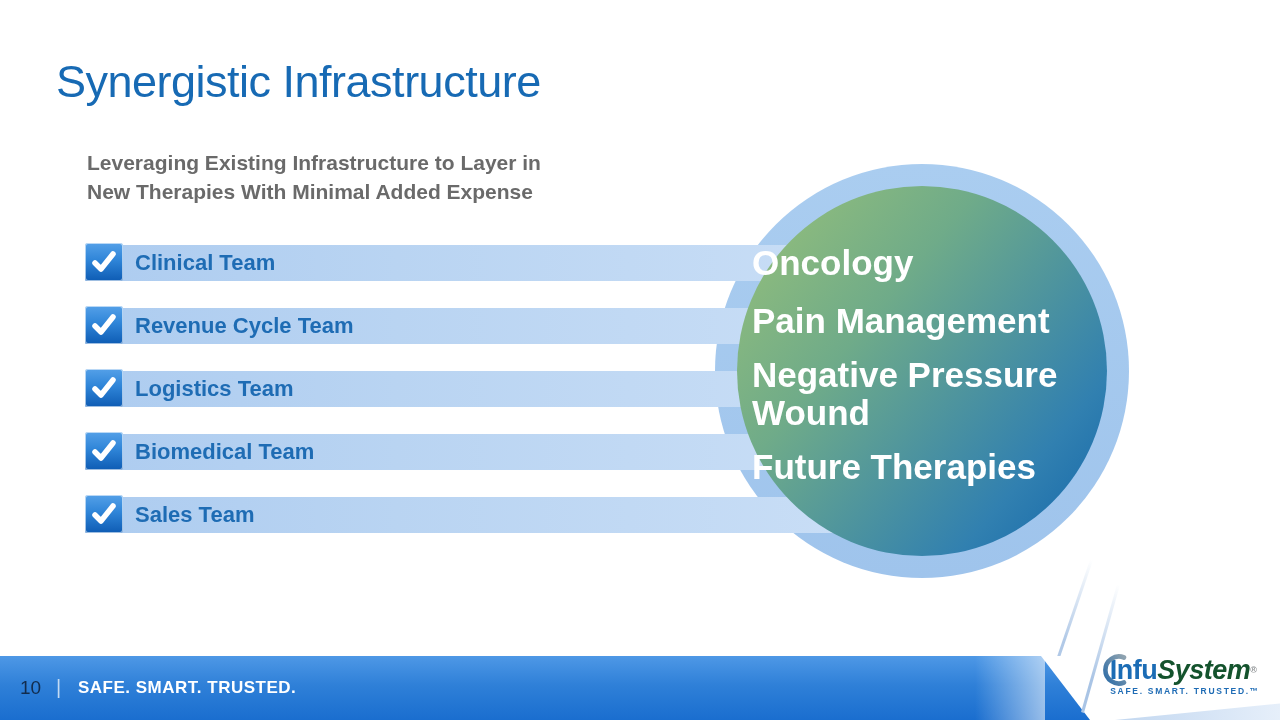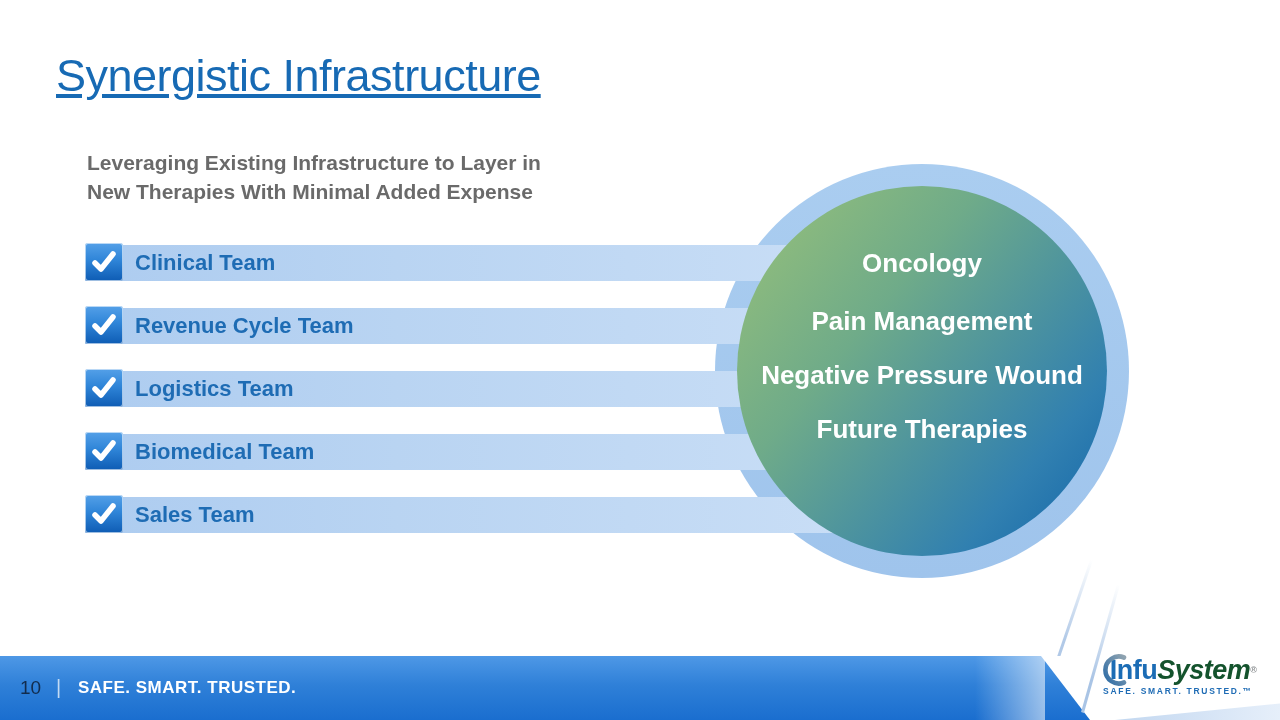--- a/index.html
+++ b/index.html
@@ -3,22 +3,22 @@
 <meta charset="utf-8">
 <style>
   html, body { margin:0; padding:0; }
   body {
     width:1280px; height:720px; position:relative; overflow:hidden;
     background:#ffffff; font-family:"Liberation Sans", sans-serif;
   }
 
   
   .slide-title {
-    position:absolute; left:56px; top:20px;
-    font-size:45px; font-weight:500; color:#176ab4; letter-spacing:-0.5px;text-decoration:underline;
+    position:absolute; left:56px; top:26px;
+    font-size:45px; font-weight:500; color:#176ab4; letter-spacing:-0.5px;
   }
 
   
   .subtitle {
     position:absolute; left:87px; top:148px;
     font-size:21px; font-weight:bold; color:#6a6a6a; line-height:29px;
   }
 
   
   .rows { position:absolute; left:85px; top:244px; width:778px; z-index:2; }
@@ -45,22 +45,22 @@
     border-radius:50%; z-index:1;
     background:linear-gradient(180deg,#aacdf0 0%,#9fc4ec 100%);
   }
   .inner {
     position:absolute; left:737px; top:186px; width:370px; height:370px;
     border-radius:50%; z-index:3;
     background:linear-gradient(130deg,#93be7b 6%,#6fab89 36%,#3180b0 78%,#1164aa 100%);
   }
   .circle-text {
     position:absolute; left:752px; top:186px; width:340px; z-index:4;
-    color:#ffffff; font-weight:bold; font-size:26px; line-height:38px;
-    text-align:center; padding-top:58px;
+    color:#ffffff; font-weight:bold; font-size:35px; line-height:38px;
+    padding-top:58px;
   }
   .circle-item-2 { margin-top:20px; }
   .circle-item-3 { margin-top:16px; }
   .circle-item-4 { margin-top:16px; }
 
   
   .diag-1 {
     position:absolute; left:1073px; top:557px; width:3px; height:106px;
     background:linear-gradient(180deg, rgba(177,201,231,0) 0%, #b1c9e7 80%);
     transform:rotate(18.8deg); z-index:0;
@@ -104,21 +104,21 @@
   }
 
   
   .logo { position:absolute; left:1096px; top:655px; width:164px; text-align:center; z-index:7; }
   .logo-name { position:relative; display:inline-block; font-size:27px; font-weight:bold;
     letter-spacing:-0.5px; padding-left:10px; line-height:30px; }
   .logo-swoosh { position:absolute; left:-3px; top:-1px; }
   .logo-infu { color:#1b6cb5; }
   .logo-system { color:#14532d;font-style:italic; }
   .logo-reg { font-size:9px; color:#8d9193; vertical-align:top; }
-  .logo-tagline { font-size:8.5px; font-weight:bold; color:#1f6cb5; letter-spacing:1.7px; margin-top:1px; }
+  .logo-tagline { font-size:8.5px; font-weight:bold; color:#1f6cb5; letter-spacing:1.7px; margin-top:1px;text-align:right; }
 </style>
 </head>
 <body>
 
 <h1 class="slide-title">Synergistic Infrastructure</h1>
 
 <div class="subtitle">
   <div>Leveraging Existing Infrastructure to Layer in</div>
   <div>New Therapies With Minimal Added Expense</div>
 </div>

